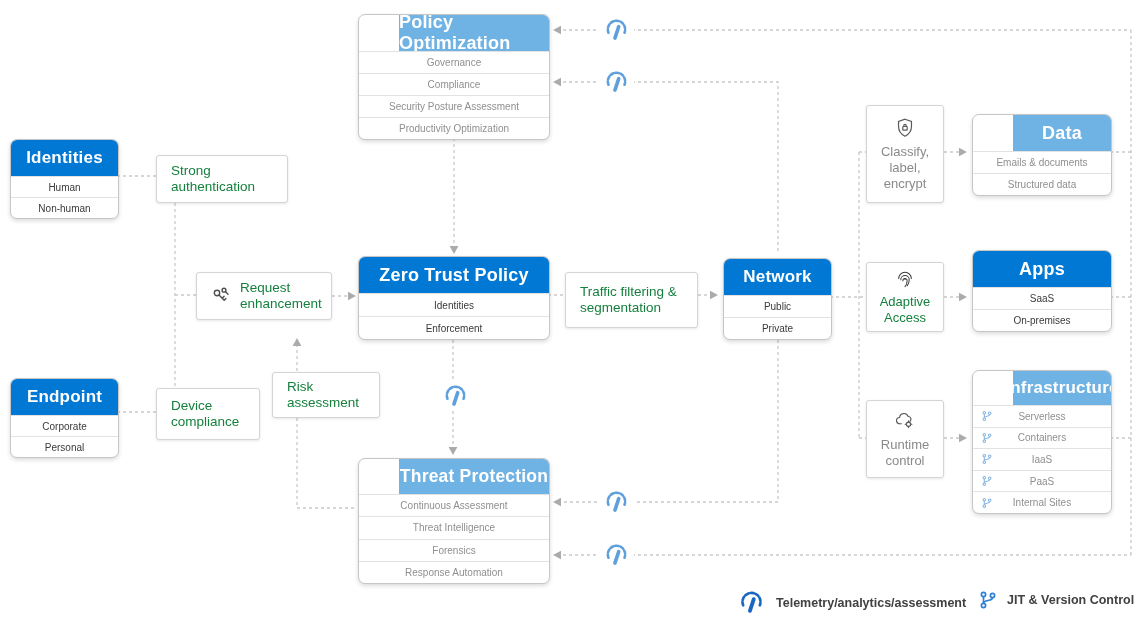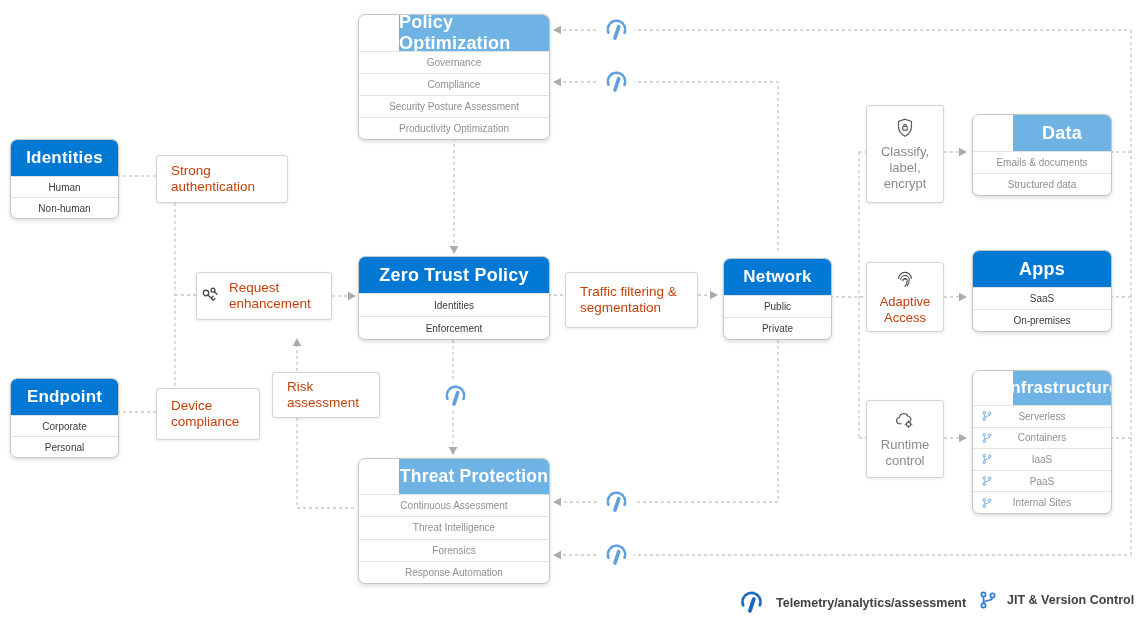--- a/index.html
+++ b/index.html
@@ -34,21 +34,21 @@
   .note{
     position:absolute;background:#fff;border:1px solid #d4d4d4;border-radius:3px;
     box-shadow:0 1px 3px rgba(0,0,0,.10);display:flex;align-items:center;z-index:3;
     font-size:13.5px;line-height:1.22;color:#2f2f2f;box-sizing:border-box;
   }
   .note.left-text{padding:6px 10px 6px 14px;justify-content:flex-start;text-align:left;}
   .note.stacked{flex-direction:column;justify-content:center;text-align:center;padding:8px 4px;}
   .note.stacked .ic{line-height:0;margin-bottom:4px;}
   .note .ic-inline{line-height:0;margin-right:7px;flex:0 0 auto;}
   .gray-note{color:#8a8a8a;}
-  .dark-note{color:#c2410c;}
+  .dark-note{color:#15803d;}
 
   .gauge{position:absolute;line-height:0;z-index:4;background:#fff;padding:0 3px;}
   .legend{position:absolute;display:flex;align-items:center;z-index:3;}
   .legend .lbl{font-size:12.5px;font-weight:600;color:#414141;margin-left:9px;white-space:nowrap;}
 </style>
 </head>
 <body>
 
 <div id="canvas">
 
@@ -252,21 +252,21 @@
     <div class="row">Continuous Assessment</div>
     <div class="row">Threat Intelligence</div>
     <div class="row">Forensics</div>
     <div class="row">Response Automation</div>
   </div>
 
   <div class="note left-text dark-note" style="left:156px;top:155px;width:132px;height:48px">
     <span>Strong authentication</span>
   </div>
 
-  <div class="note left-text dark-note" style="left:196px;top:272px;width:136px;height:48px;padding-left:1px">
+  <div class="note left-text dark-note" style="left:196px;top:272px;width:136px;height:48px;padding-left:12px">
     <span class="ic-inline">
       <svg width="24" height="24" viewBox="0 0 24 24" fill="none" stroke="#4d4d4d" stroke-width="1.4" stroke-linecap="round">
           <circle cx="8" cy="9" r="2.7"></circle>
           <path d="M10 11 L15.2 16.2 M13.2 14.2 l1.9 -1.9 M15.2 16.2 l1.7 -1.7"></path>
           <circle cx="15" cy="6.2" r="1.9"></circle>
           <path d="M16.4 7.6 l2.6 2.6"></path>
         </svg>
     </span>
     <span>Request enhancement</span>
   </div>

